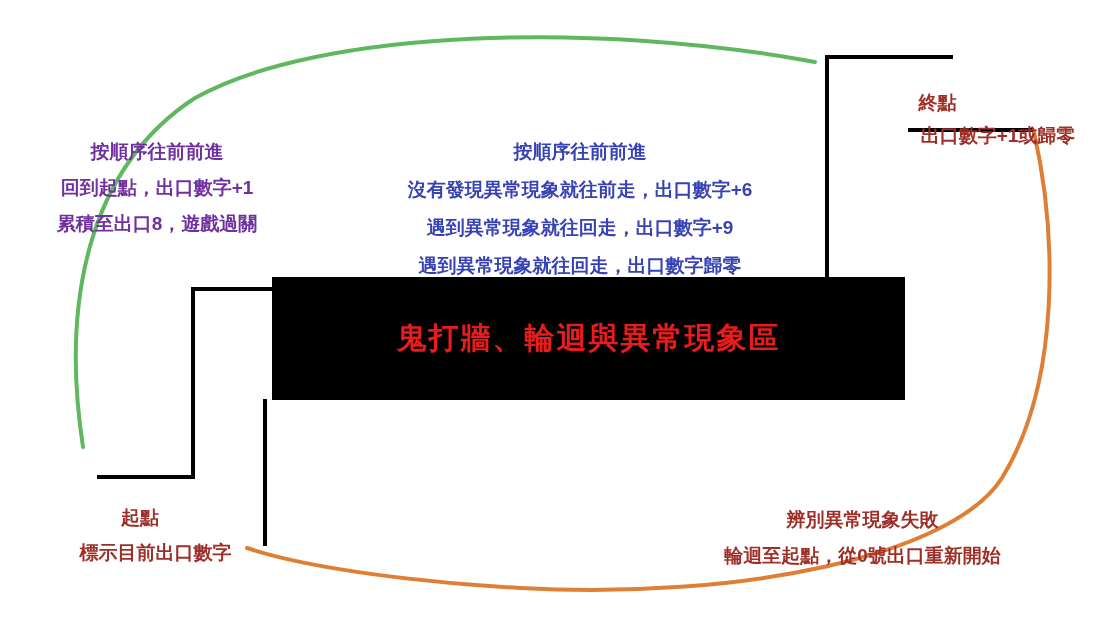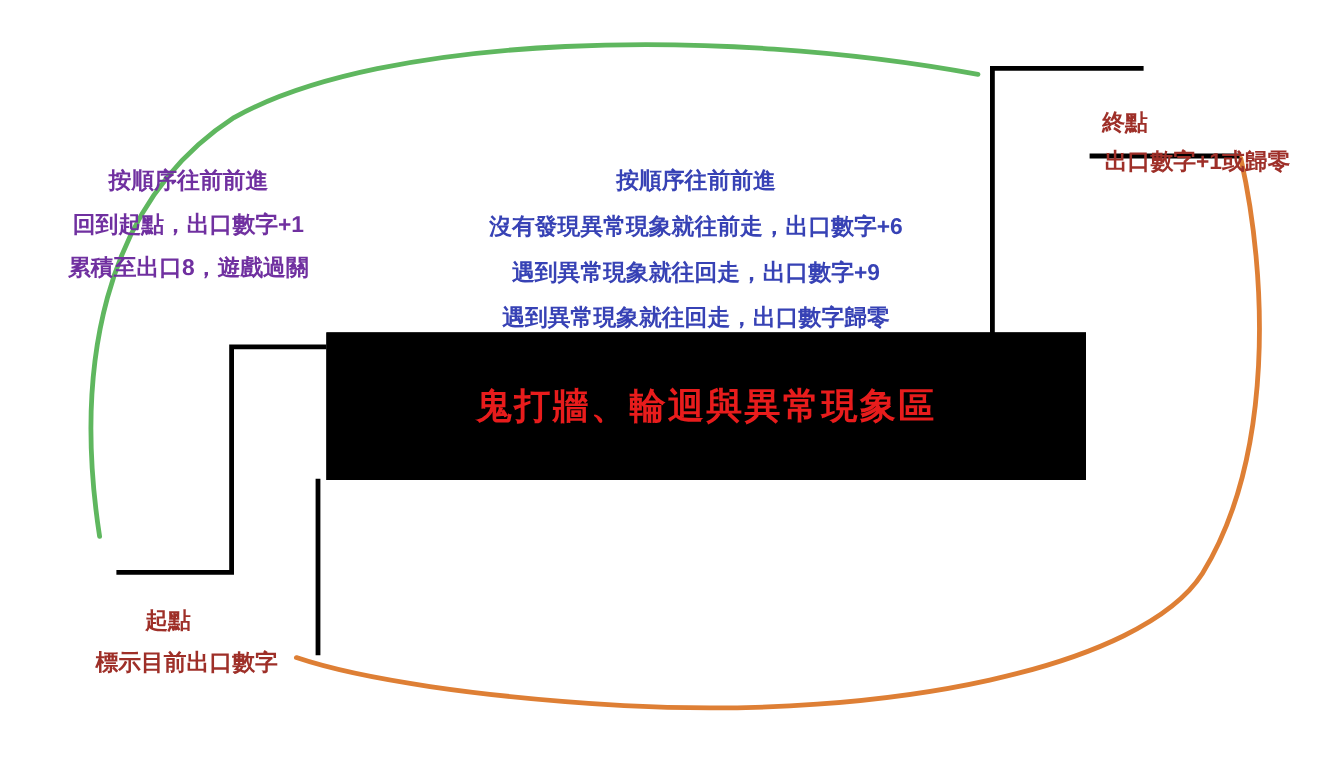--- a/index.html
+++ b/index.html
@@ -75,14 +75,18 @@
   <div class="note darkred" style="left:880px; top:62px; width:115px;">終點</div>
   <div class="note darkred" style="left:918px; top:95px; width:160px;">出口數字+1或歸零</div>
 
   <div class="center-box">
     <span class="title">鬼打牆、輪迴與異常現象區</span>
   </div>
 
   <div class="note darkred" style="left:95px; top:477px; width:90px;">起點</div>
   <div class="note darkred" style="left:78px; top:512px; width:155px;">標示目前出口數字</div>
 
+  <div class="note darkred-block" style="left:705px; top:472px; width:315px;">
+    <div>辨別異常現象失敗</div>
+    <div>輪迴至起點，從0號出口重新開始</div>
+  </div>
 
 </div>
 
 </body></html>

